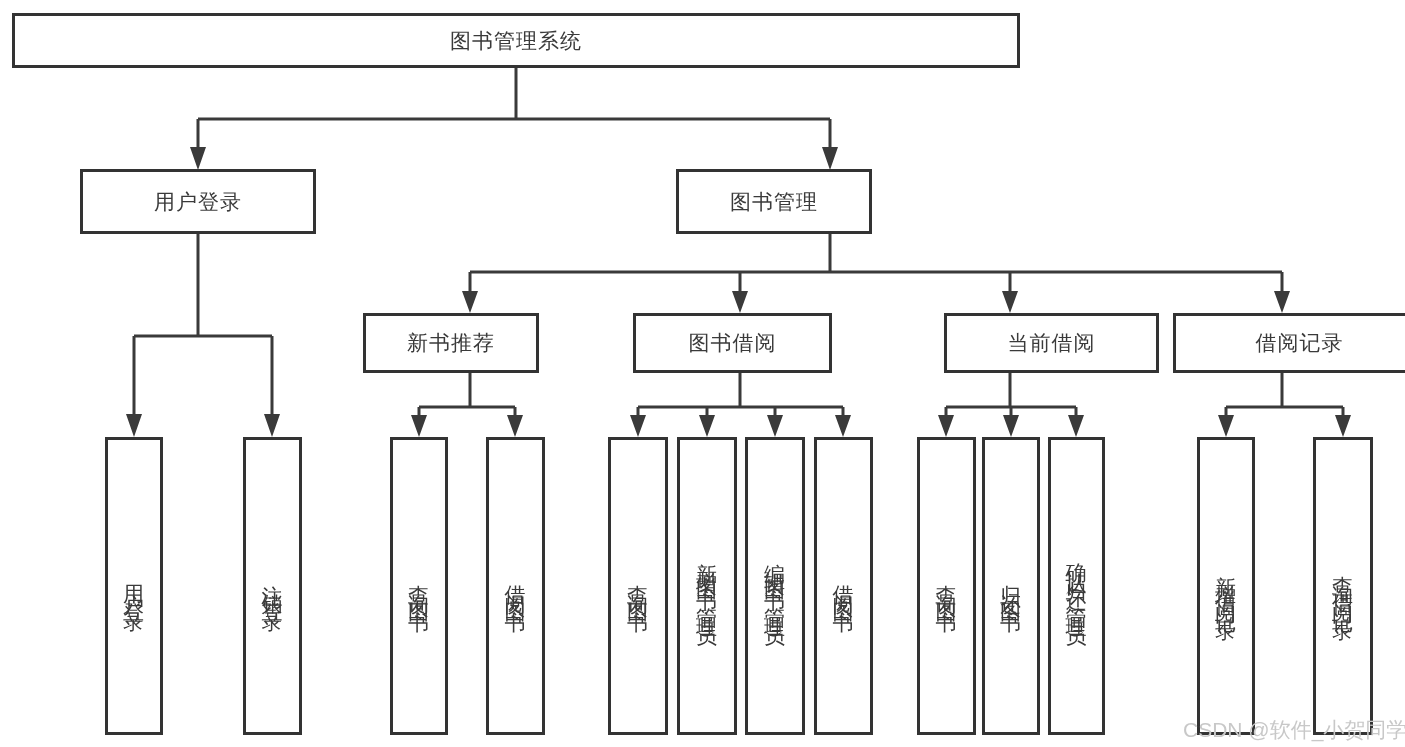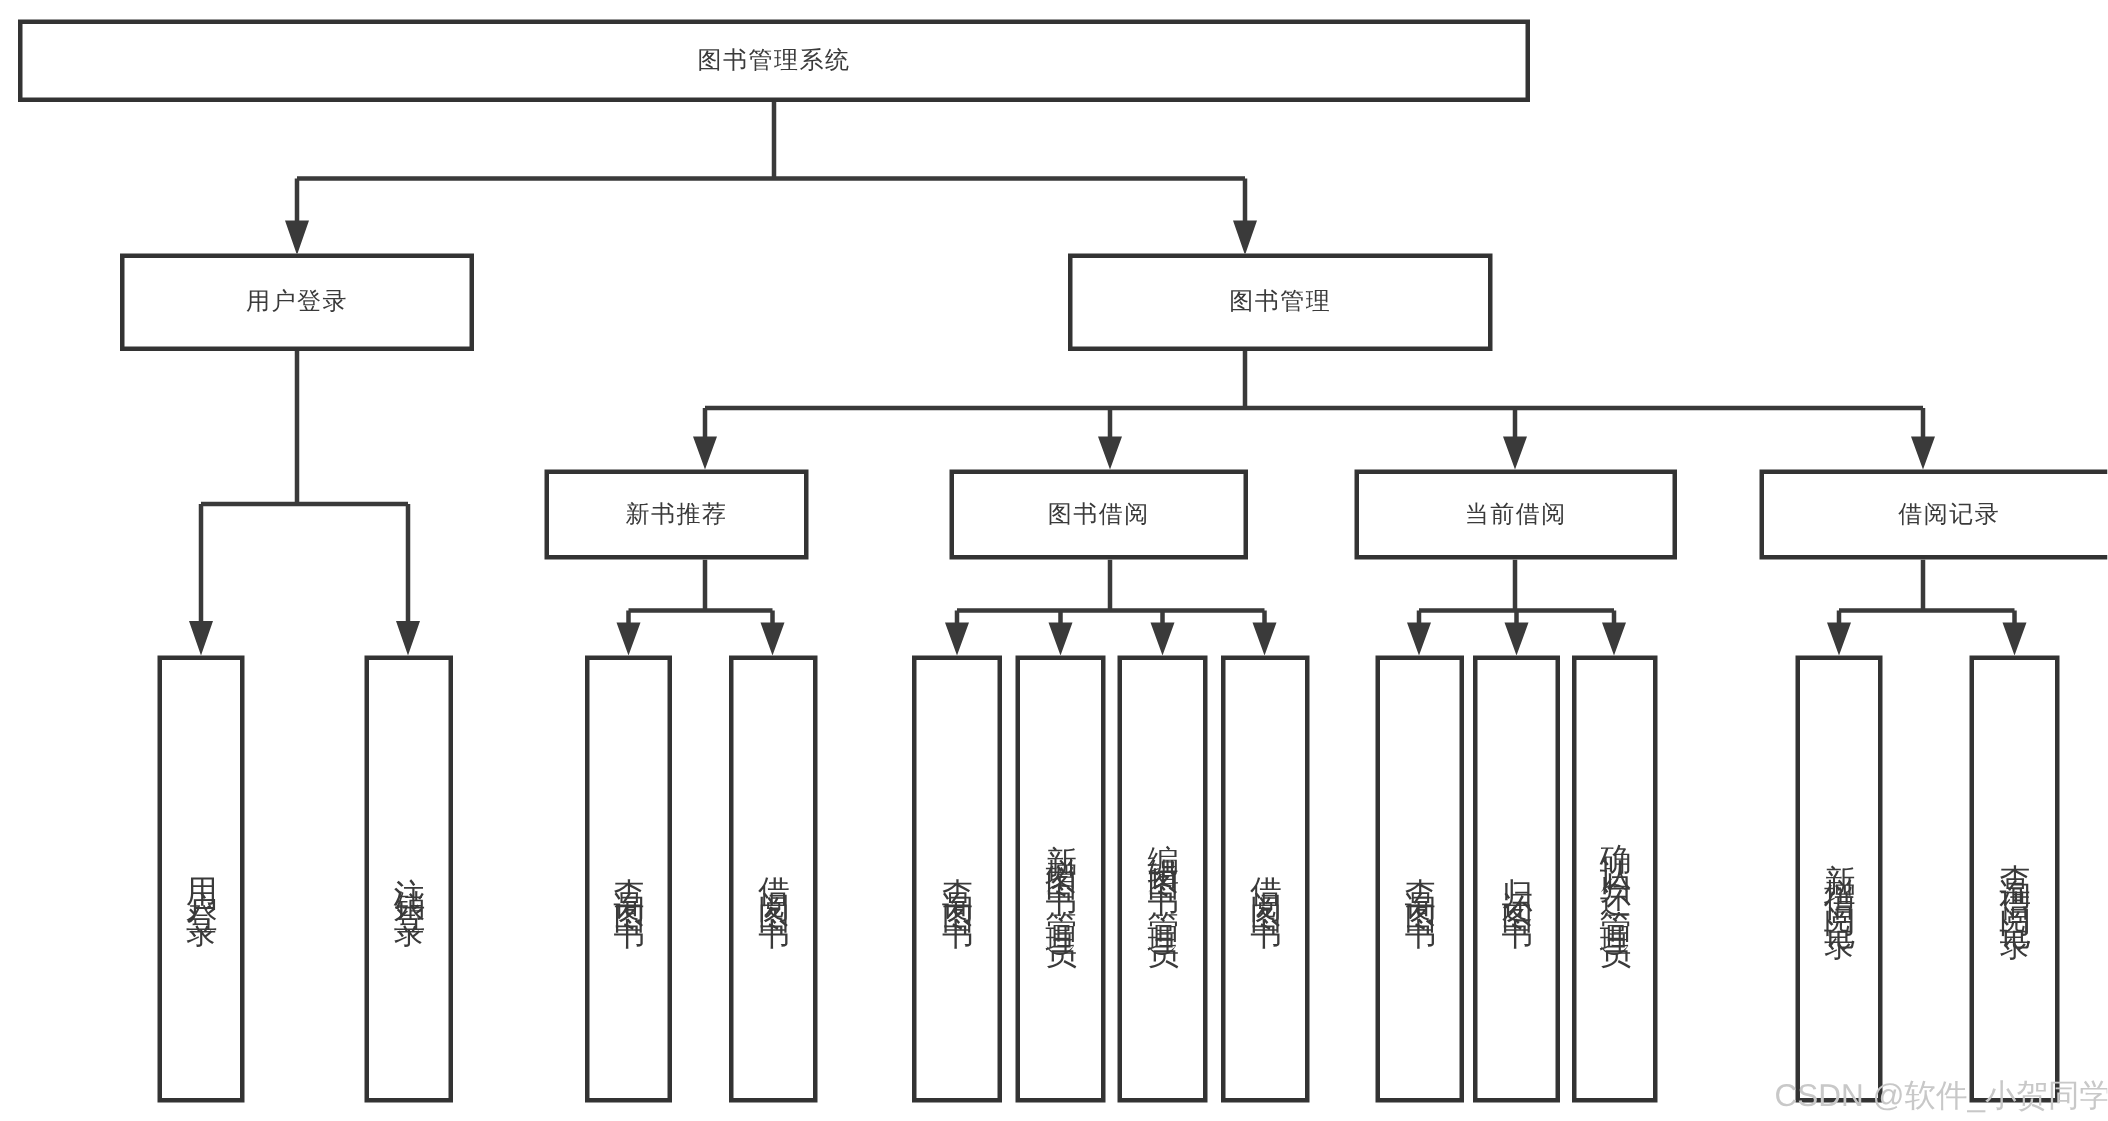--- a/index.html
+++ b/index.html
@@ -11,21 +11,21 @@
     font-family:"Liberation Sans", sans-serif; overflow:hidden;
   }
   .connectors{position:absolute; left:0; top:0; width:1405px; height:747px;}
   .connectors .lines{fill:none; stroke:var(--line); stroke-width:3;}
   .connectors .arrows{fill:var(--line); stroke:none;}
   .hbox{
     position:absolute; box-sizing:border-box; background:var(--bg);
     border:3px solid var(--border);
     display:flex; align-items:center; justify-content:center;
   }
-  .hbox .label{font-size:16px; color:var(--text); letter-spacing:1px; white-space:nowrap;}
+  .hbox .label{font-size:21px; color:var(--text); letter-spacing:1px; white-space:nowrap;}
   .vbox{
     position:absolute; top:437px; height:298px; box-sizing:border-box; background:var(--bg);
     border:3px solid var(--border);
     display:flex; align-items:center; justify-content:center;
   }
   .vbox .vlabel{
     writing-mode:vertical-rl; text-orientation:mixed;
     font-size:21px; letter-spacing:9px; color:var(--text); line-height:1;
   }
   .watermark{
@@ -57,31 +57,31 @@
       M1218,415 L1234,415 L1226,437 Z M1335,415 L1351,415 L1343,437 Z"></path>
   </svg>
 
   <div class="hbox" style="left:12px;top:13px;width:1008px;height:55px">
     <span class="label">图书管理系统</span>
   </div>
 
   <div class="hbox" style="left:80px;top:169px;width:236px;height:65px">
     <span class="label">用户登录</span>
   </div>
-  <div class="hbox" style="left:712px;top:169px;width:283px;height:65px">
+  <div class="hbox" style="left:676px;top:169px;width:196px;height:65px">
     <span class="label">图书管理</span>
   </div>
 
   <div class="hbox" style="left:363px;top:313px;width:176px;height:60px">
     <span class="label">新书推荐</span>
   </div>
   <div class="hbox" style="left:633px;top:313px;width:199px;height:60px">
     <span class="label">图书借阅</span>
   </div>
-  <div class="hbox" style="left:903px;top:313px;width:215px;height:60px">
+  <div class="hbox" style="left:944px;top:313px;width:215px;height:60px">
     <span class="label">当前借阅</span>
   </div>
   <div class="hbox" style="left:1173px;top:313px;width:253px;height:60px">
     <span class="label">借阅记录</span>
   </div>
 
   <div class="vbox" style="left:105px;width:58px">
     <span class="vlabel">用户登录</span>
   </div>
   <div class="vbox" style="left:243px;width:59px">

